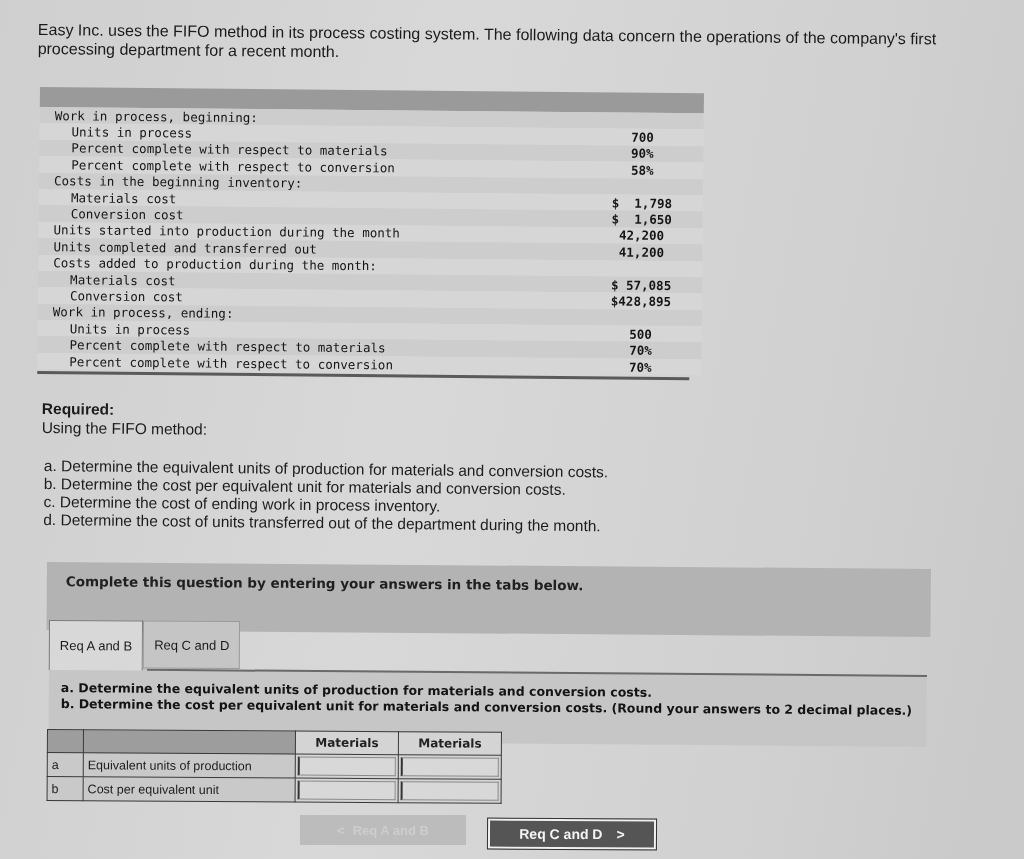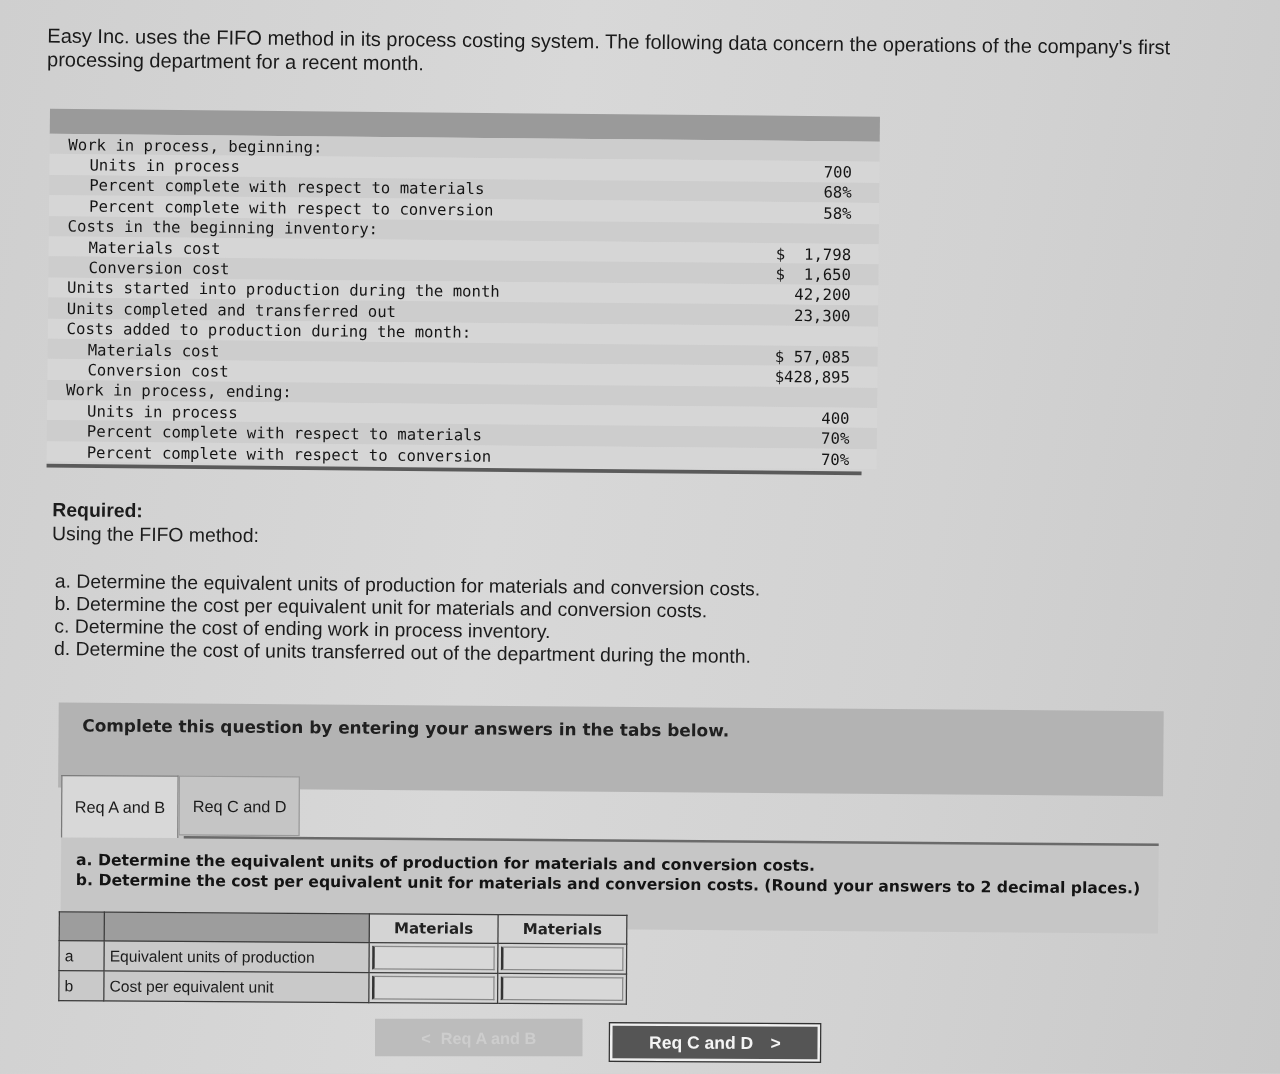--- a/index.html
+++ b/index.html
@@ -18,21 +18,21 @@
     .data-table { position: absolute; left: 40px; top: 87px; width: 664px;
       transform: rotate(0.55deg); transform-origin: left top; }
     .data-table .topbar { height: 20px; background: #9a9a9a; }
     .data-table .rows { font-family: "DejaVu Sans Mono", monospace; font-size: 12.5px; }
     .data-table .row { display: flex; height: 16.4px; align-items: center; }
     .data-table .row:nth-child(odd) { background: #cdcdcd; }
     .data-table .row:nth-child(even) { background: #d6d6d6; }
     .data-table .label { flex: 1; white-space: nowrap; color: #151515; }
     .data-table .label.l0 { padding-left: 15px; }
     .data-table .label.l1 { padding-left: 32px; }
-    .data-table .value { width: 100px; text-align: right; padding-right: 22px; white-space: pre; color: #151515; font-weight: normal; }
+    .data-table .value { width: 100px; text-align: center; padding-right: 22px; white-space: pre; color: #151515; font-weight: bold; }
     .data-table .bottom-rule { height: 3px; background: #5a5a5a; margin-top: 2px; width: 652px; }
 
     .required { position: absolute; left: 42px; top: 399px; font-size: 15.5px; line-height: 19px;
       transform: rotate(0.6deg); transform-origin: left top; }
     .required .req-title { font-weight: bold; }
     .req-list { position: absolute; left: 44px; top: 457px; font-size: 15.5px; line-height: 18px;
       transform: rotate(0.65deg); transform-origin: left top; }
 
     .instruction-bar { position: absolute; left: 47px; top: 562px; width: 884px; height: 68px;
       background: #b3b3b3; transform: rotate(0.45deg); transform-origin: left top; }
@@ -82,21 +82,21 @@
       <div class="row">
           <span class="label l0">Work in process, beginning:</span>
           <span class="value"></span>
         </div>
       <div class="row">
           <span class="label l1">Units in process</span>
           <span class="value">700</span>
         </div>
       <div class="row">
           <span class="label l1">Percent complete with respect to materials</span>
-          <span class="value">68%</span>
+          <span class="value">90%</span>
         </div>
       <div class="row">
           <span class="label l1">Percent complete with respect to conversion</span>
           <span class="value">58%</span>
         </div>
       <div class="row">
           <span class="label l0">Costs in the beginning inventory:</span>
           <span class="value"></span>
         </div>
       <div class="row">
@@ -106,41 +106,41 @@
       <div class="row">
           <span class="label l1">Conversion cost</span>
           <span class="value">$  1,650</span>
         </div>
       <div class="row">
           <span class="label l0">Units started into production during the month</span>
           <span class="value">42,200</span>
         </div>
       <div class="row">
           <span class="label l0">Units completed and transferred out</span>
-          <span class="value">23,300</span>
+          <span class="value">41,200</span>
         </div>
       <div class="row">
           <span class="label l0">Costs added to production during the month:</span>
           <span class="value"></span>
         </div>
       <div class="row">
           <span class="label l1">Materials cost</span>
           <span class="value">$ 57,085</span>
         </div>
       <div class="row">
           <span class="label l1">Conversion cost</span>
           <span class="value">$428,895</span>
         </div>
       <div class="row">
           <span class="label l0">Work in process, ending:</span>
           <span class="value"></span>
         </div>
       <div class="row">
           <span class="label l1">Units in process</span>
-          <span class="value">400</span>
+          <span class="value">500</span>
         </div>
       <div class="row">
           <span class="label l1">Percent complete with respect to materials</span>
           <span class="value">70%</span>
         </div>
       <div class="row">
           <span class="label l1">Percent complete with respect to conversion</span>
           <span class="value">70%</span>
         </div>
     </div>

